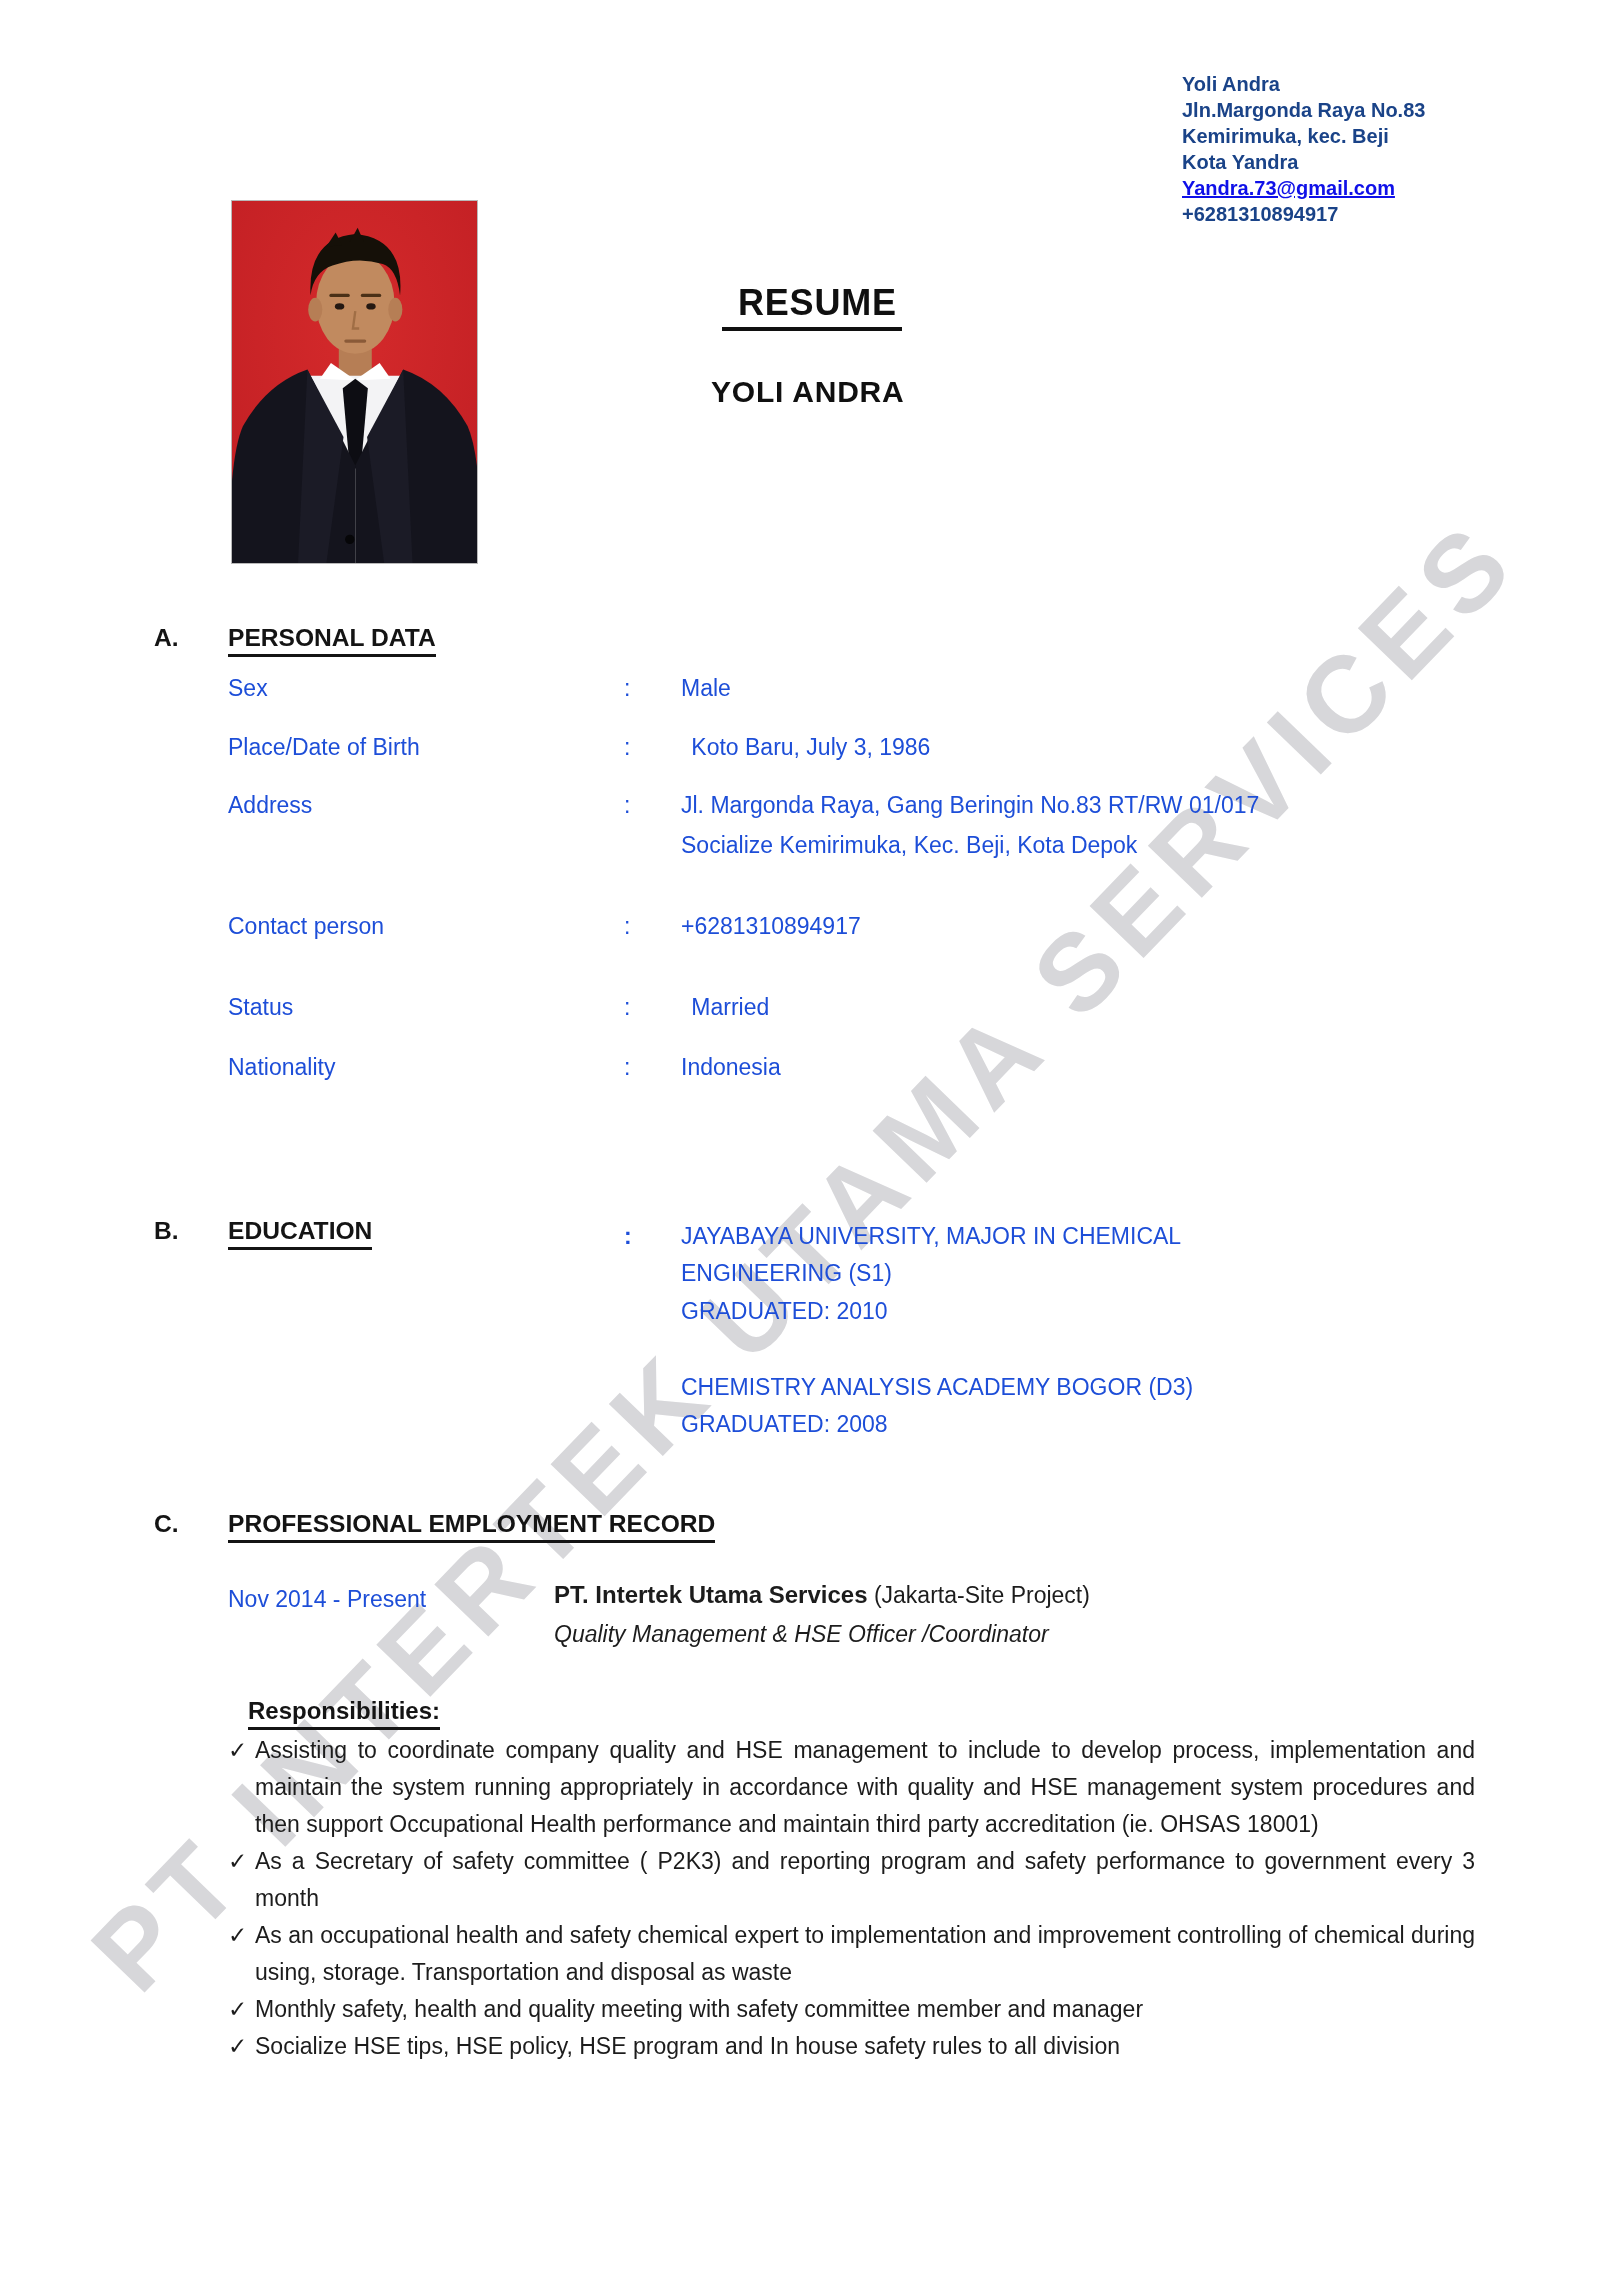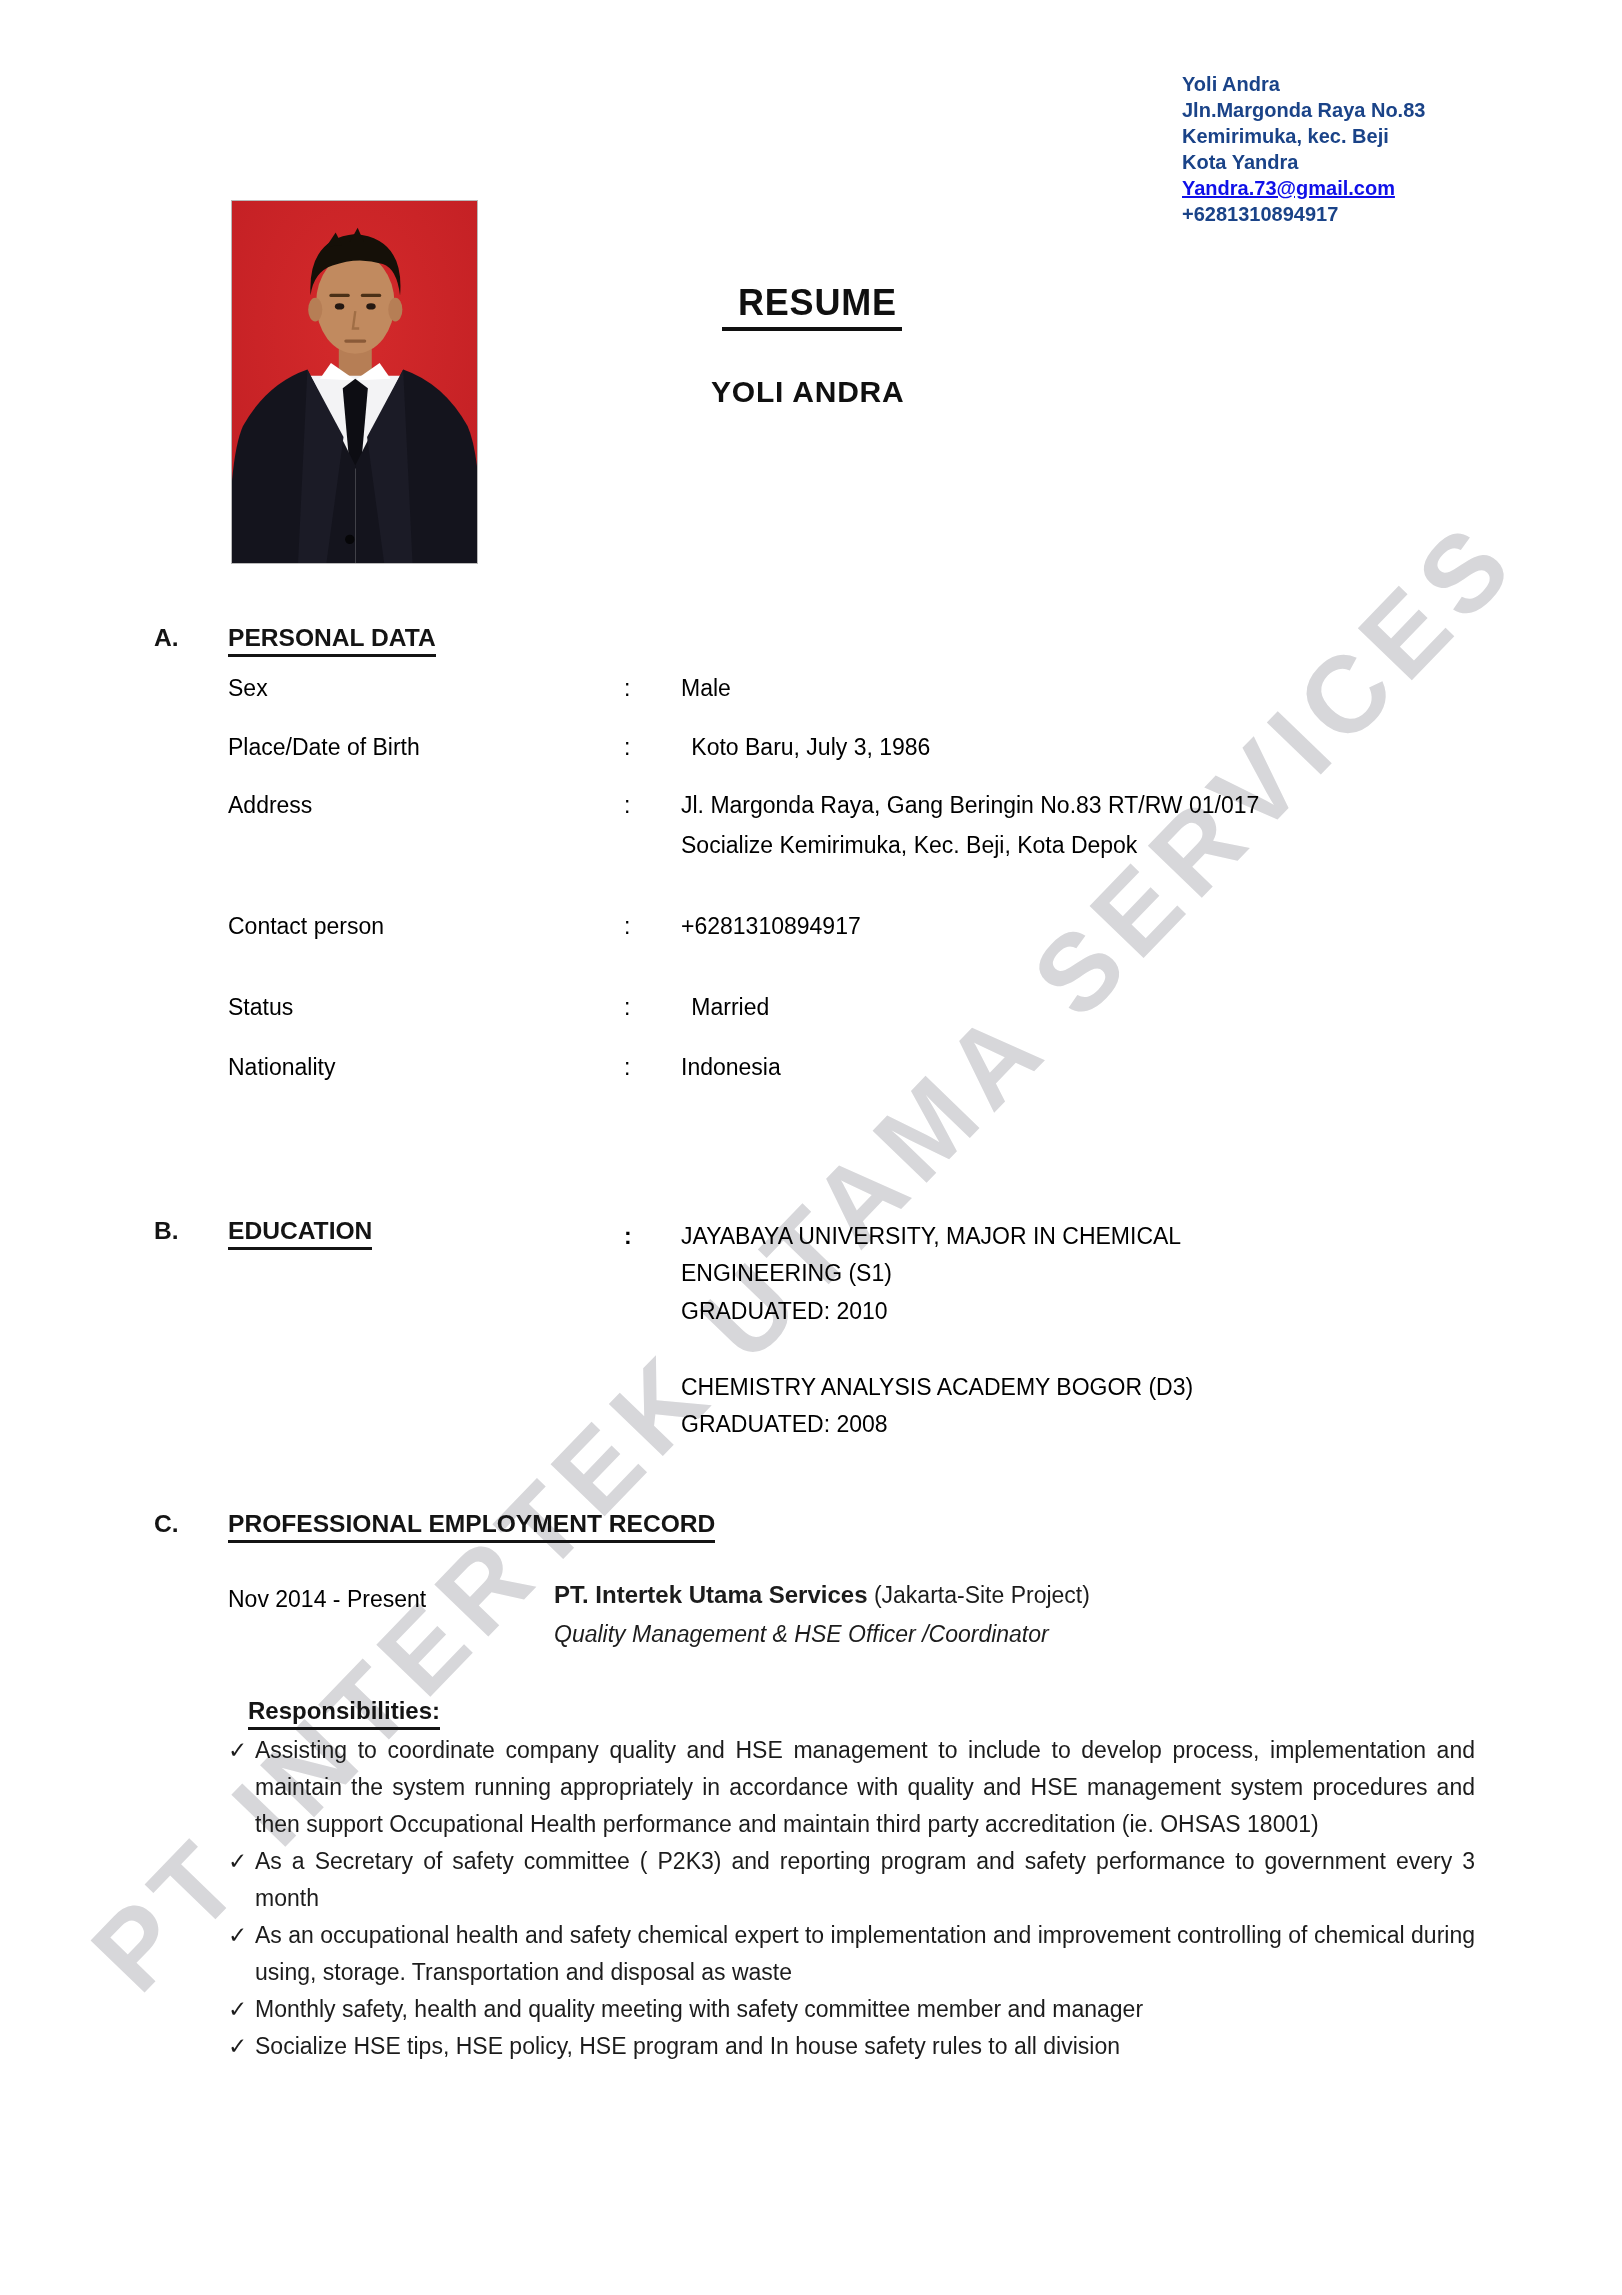--- a/index.html
+++ b/index.html
@@ -67,21 +67,21 @@
     font-size:24.6px;font-weight:bold;color:#141414;
   }
   .sec-head{
     position:absolute;left:228px;
     font-size:24.6px;font-weight:bold;color:#141414;
   }
   .sec-head .u, .resp-head .u{
     display:inline-block;border-bottom:3.2px solid #141414;padding-bottom:2.4px;
   }
   
-  .t{position:absolute;font-size:23px;line-height:37px;color:#000000;white-space:nowrap;}
+  .t{position:absolute;font-size:23px;line-height:37px;color:#1d4ed8;white-space:nowrap;}
   .lbl{left:228px;}
   .col{left:624px;}
   .val{left:681px;}
   .vindent{padding-left:10.3px;text-align:right;}
   .bold{font-weight:bold;}
   
   .company-line{position:absolute;left:554px;font-size:23px;white-space:nowrap;}
   .company-line .cname{font-weight:bold;font-size:24px;}
   .resp-head{
     position:absolute;left:228px;top:1697px;

